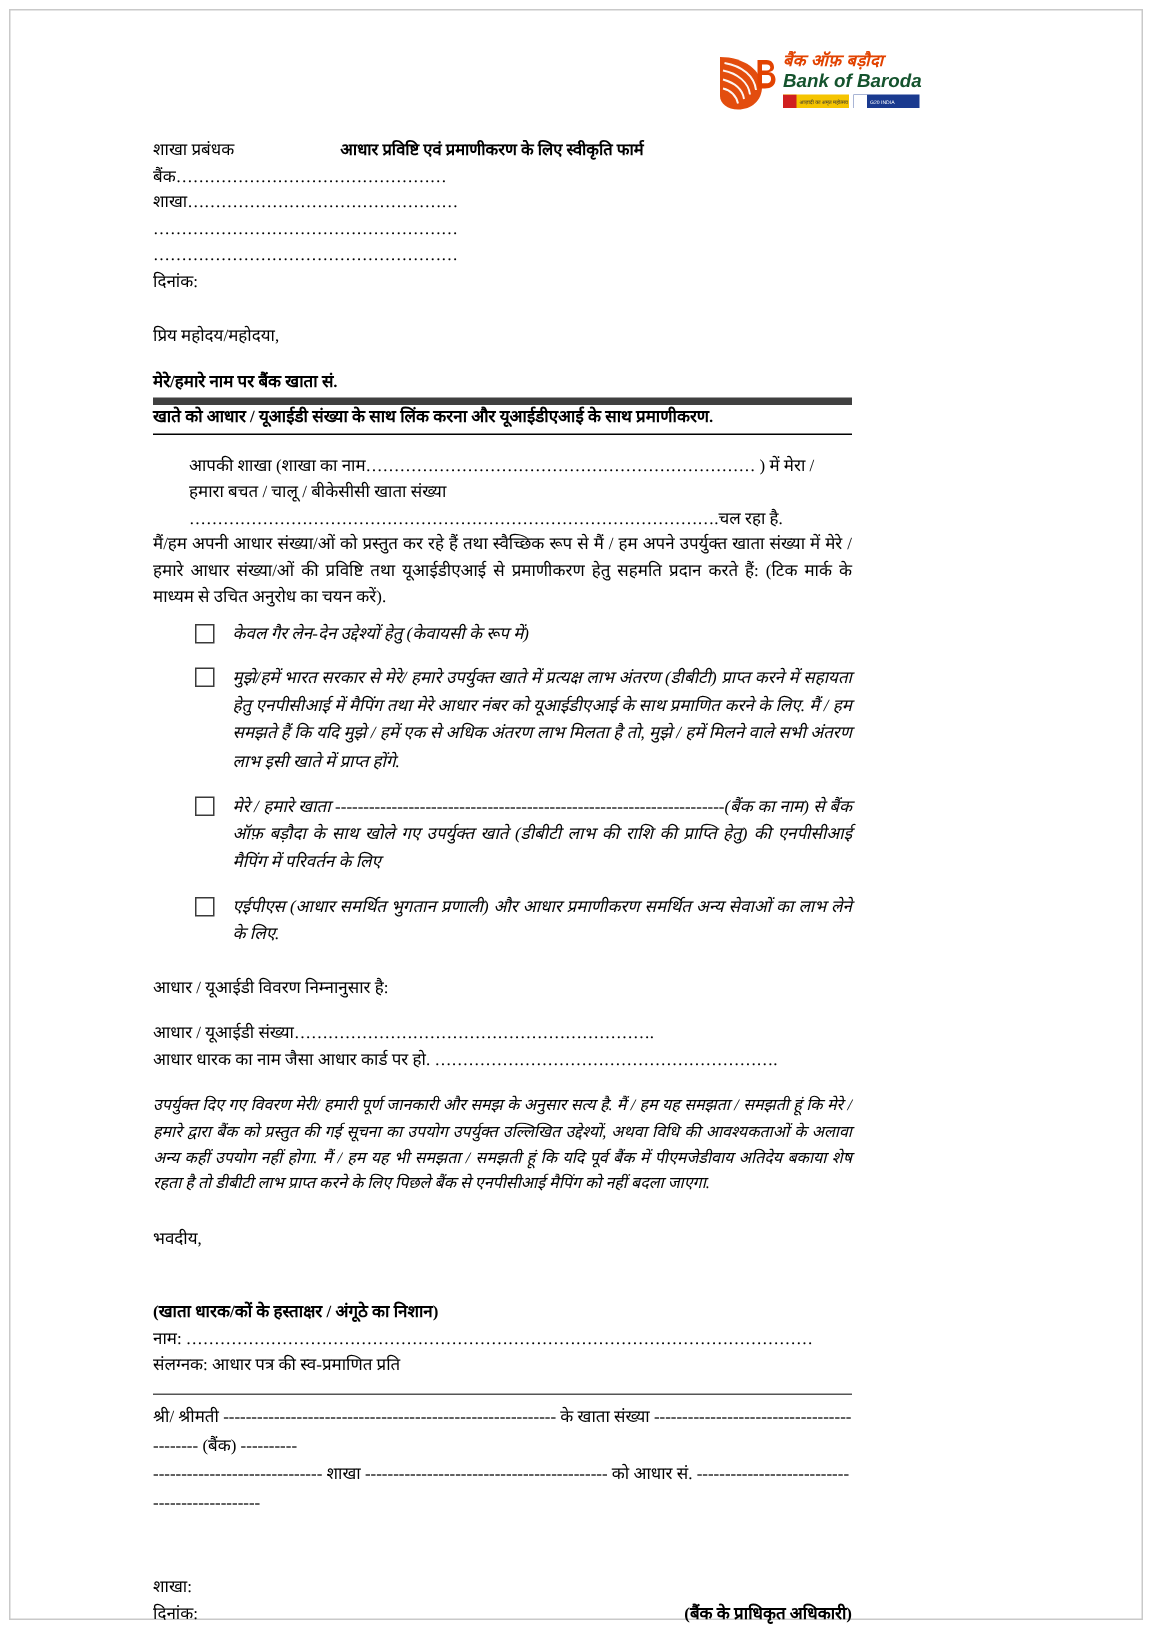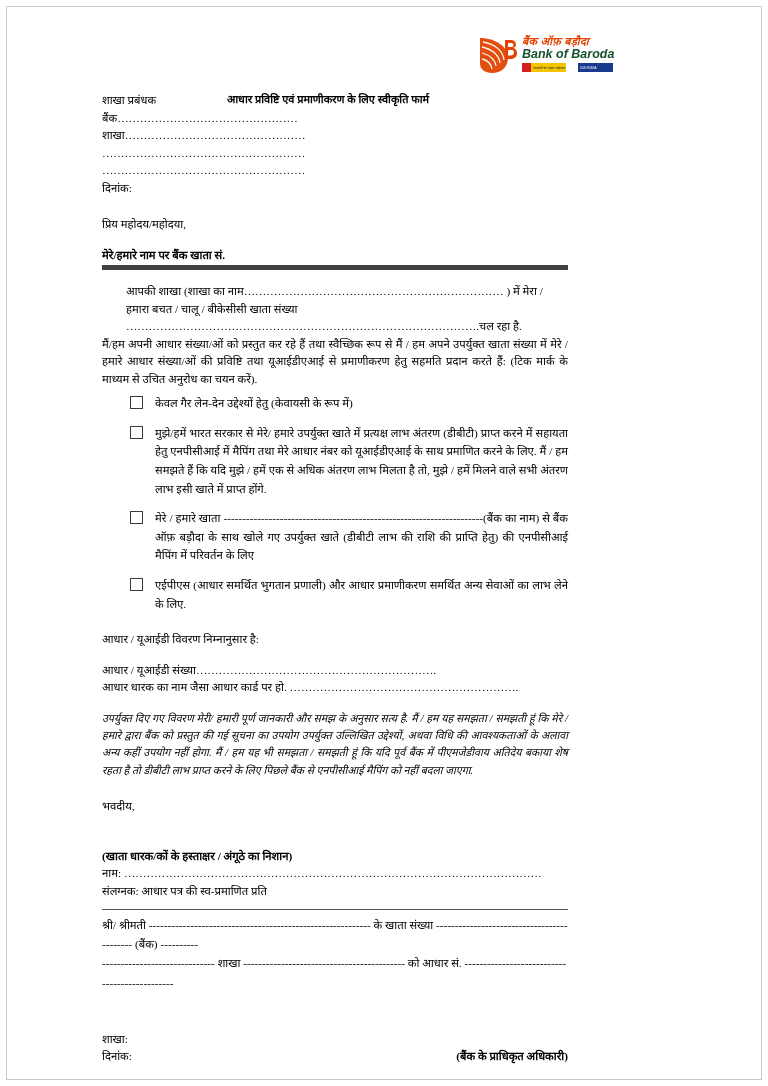--- a/index.html
+++ b/index.html
@@ -152,20 +152,21 @@
   .para-just { text-align: justify; }
 
   .indent-para { padding-left: 24px; }
 
   
   .chk-list { margin-top: 6px; padding-left: 28px; }
   .chk-item {
     display: flex;
     align-items: flex-start;
     margin-bottom: 11px;
+    font-style: italic;
   }
   .chk-box {
     width: 11px;
     height: 11px;
     border: 1px solid #3b3b3b;
     flex: 0 0 auto;
     margin-right: 12px;
     margin-top: 2px;
     background: #fff;
   }
@@ -258,20 +259,21 @@
 
       <div>प्रिय महोदय/महोदया,</div>
 
       <div class="gap-md"></div>
 
       <div class="acct-row">
         <span class="lbl">मेरे/हमारे नाम पर बैंक खाता सं.</span>
         <span class="fill"></span>
       </div>
 
+      <div class="heading-underline">खाते को आधार / यूआईडी संख्या के साथ लिंक करना और यूआईडीएआई के साथ प्रमाणीकरण.</div>
 
       <div class="gap-md"></div>
 
       <div class="indent-para">
         <div>आपकी शाखा (शाखा का नाम…………………………………………………………… ) में मेरा / हमारा बचत / चालू / बीकेसीसी खाता संख्या</div>
         <div>………………………………………………………………………………….चल रहा है.</div>
       </div>
 
       <div class="para-just">मैं/हम अपनी आधार संख्या/ओं को प्रस्तुत कर रहे हैं तथा स्वैच्छिक रूप से मैं / हम अपने उपर्युक्त खाता संख्या में मेरे / हमारे आधार संख्या/ओं की प्रविष्टि तथा यूआईडीएआई से प्रमाणीकरण हेतु सहमति प्रदान करते हैं: (टिक मार्क  के माध्यम से उचित अनुरोध का चयन करें).</div>
 

